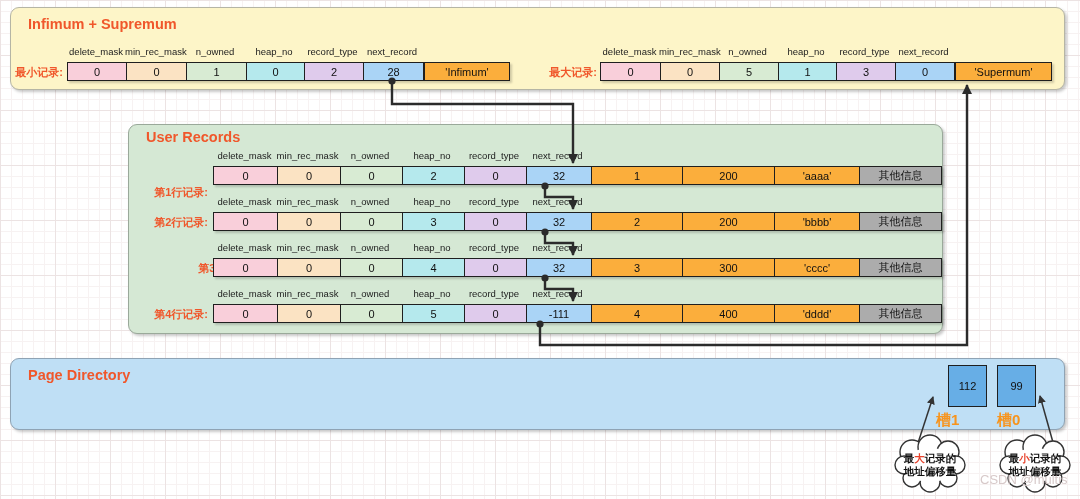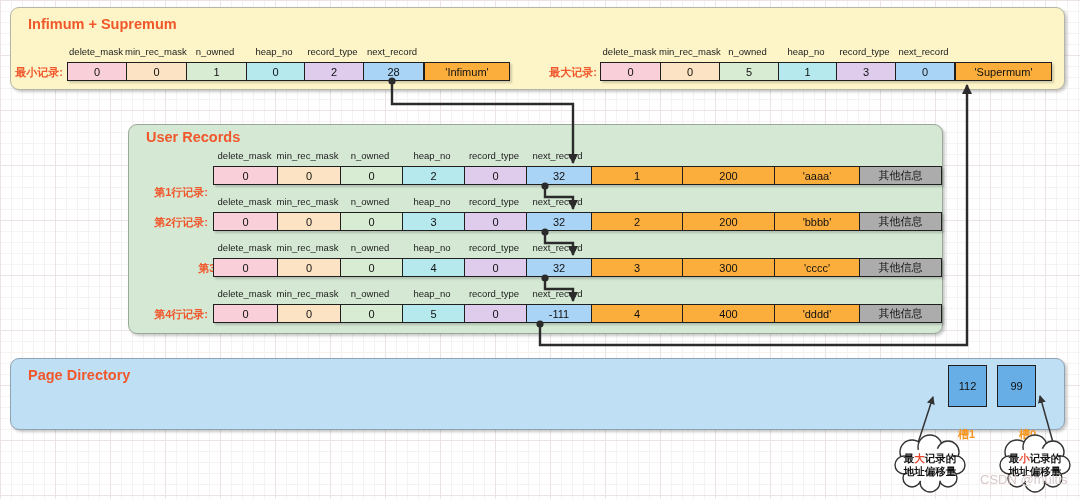--- a/index.html
+++ b/index.html
@@ -23,21 +23,21 @@
   .fh{text-align:center;white-space:nowrap;font-size:9.5px;color:#1b1b1b;overflow:visible;}
   .rowlbl{position:absolute;font-size:11px;font-weight:bold;color:#F0572B;text-align:right;white-space:nowrap;z-index:2;}
   .rrow{position:absolute;display:flex;height:19px;box-sizing:border-box;border:1.5px solid #1f1f1f;box-shadow:2px 2px 2px rgba(0,0,0,0.18);z-index:2;background:#fff;}
   .cell{box-sizing:border-box;display:flex;align-items:center;justify-content:center;font-size:11px;color:#111;border-left:1.5px solid #1f1f1f;height:100%;white-space:nowrap;}
   .cell:first-child{border-left:none;}
   .namecell{position:absolute;height:19px;box-sizing:border-box;border:1.5px solid #1f1f1f;display:flex;align-items:center;justify-content:center;font-size:11px;color:#111;box-shadow:2px 2px 2px rgba(0,0,0,0.18);z-index:2;}
   .pink{background:#F9CFDA}.tan{background:#FBE3C3}.green{background:#D8EBD3}
   .cyan{background:#B5E9ED}.purple{background:#DFCBEC}.blue{background:#AAD4F6}
   .orangec{background:#FBAE3C}.grayc{background:#ACACAC}
   .slot{position:absolute;top:365px;width:39px;height:42px;background:#67AEE6;border:1.5px solid #1f1f1f;box-sizing:border-box;display:flex;align-items:center;justify-content:center;font-size:11px;color:#111;z-index:2;}
-  .slotlbl{position:absolute;top:411px;width:39px;text-align:right;font-size:11px;font-weight:bold;color:#F7941D;z-index:2;margin-top:16px;}
+  .slotlbl{position:absolute;top:411px;width:39px;text-align:left;font-size:15px;font-weight:bold;color:#F7941D;z-index:2;}
   #arrows{position:absolute;left:0;top:0;z-index:5;pointer-events:none;}
   .cloudtext{position:absolute;width:66px;text-align:center;font-size:10.5px;line-height:13px;color:#111;font-weight:bold;z-index:6;}
   .hl{color:#E8442E;}
   .wm{position:absolute;left:980px;top:472px;font-size:13px;color:#D7C9C9;z-index:7;white-space:nowrap;}
 </style>
 </head>
 <body>
 
 <div id="canvas">
 

